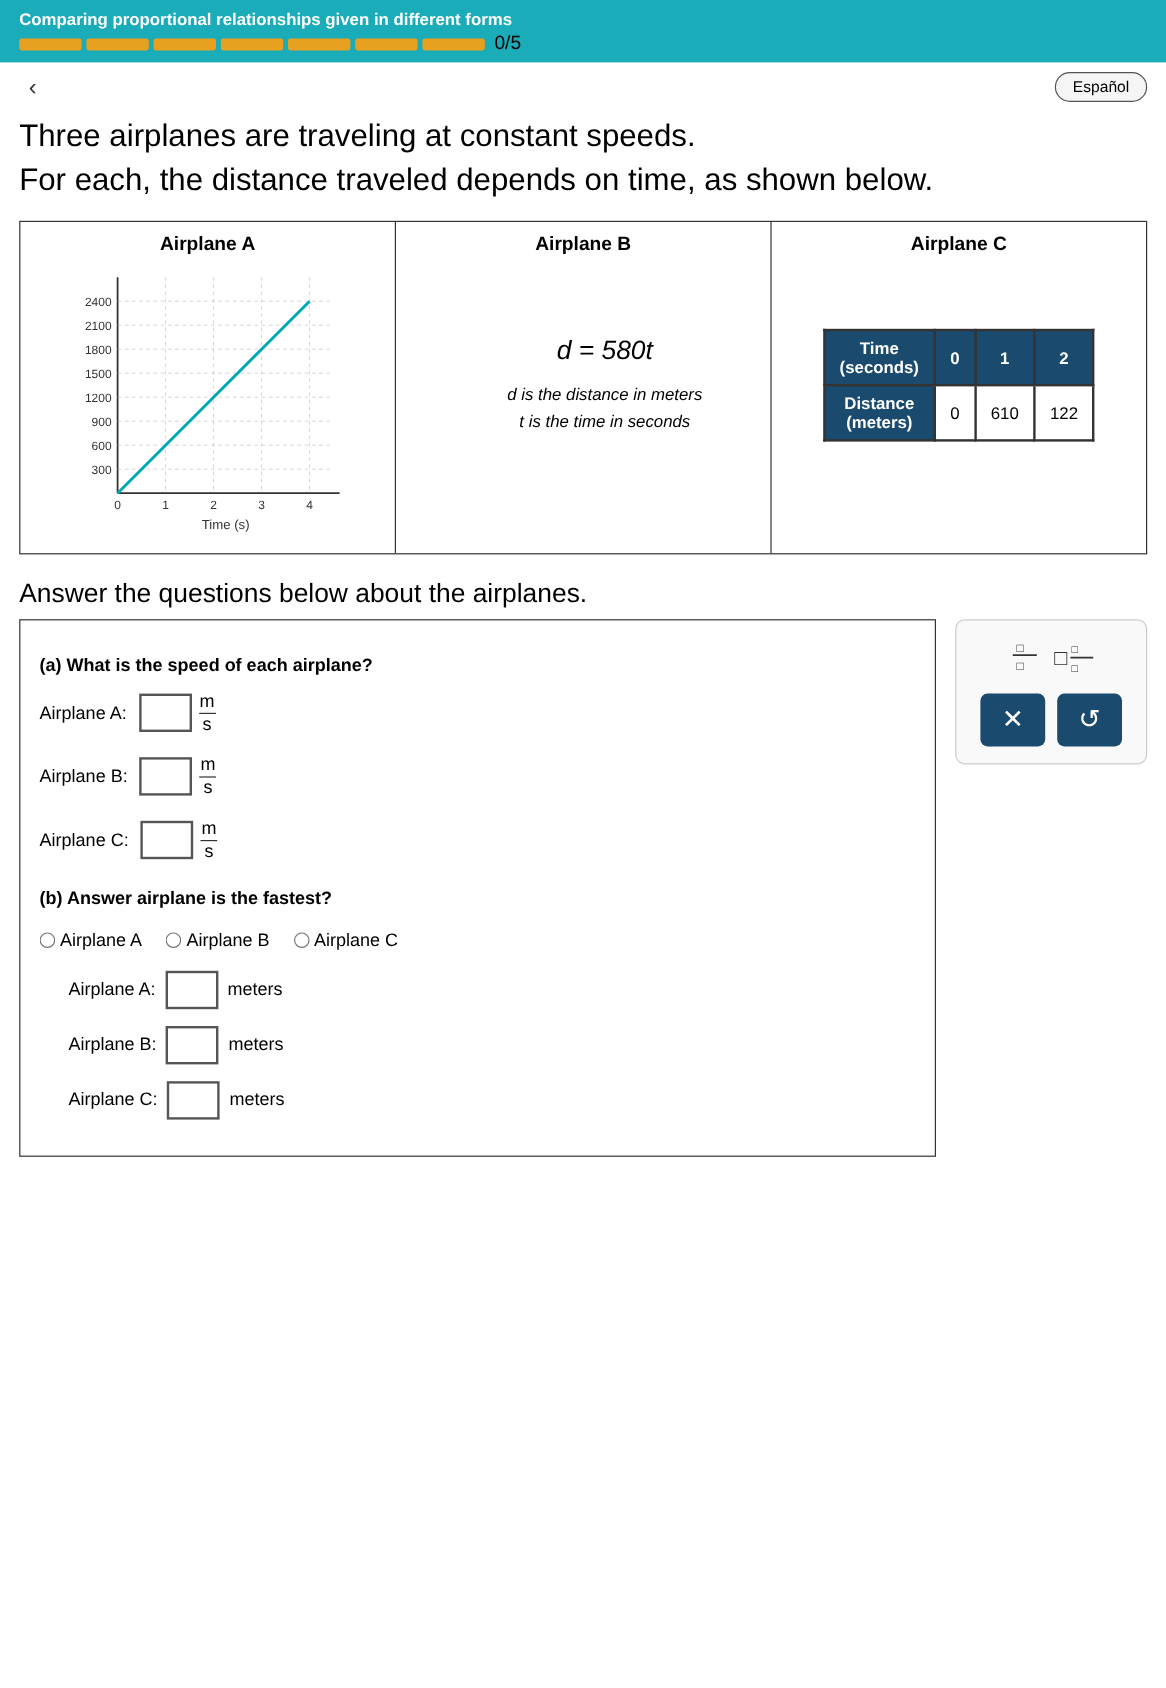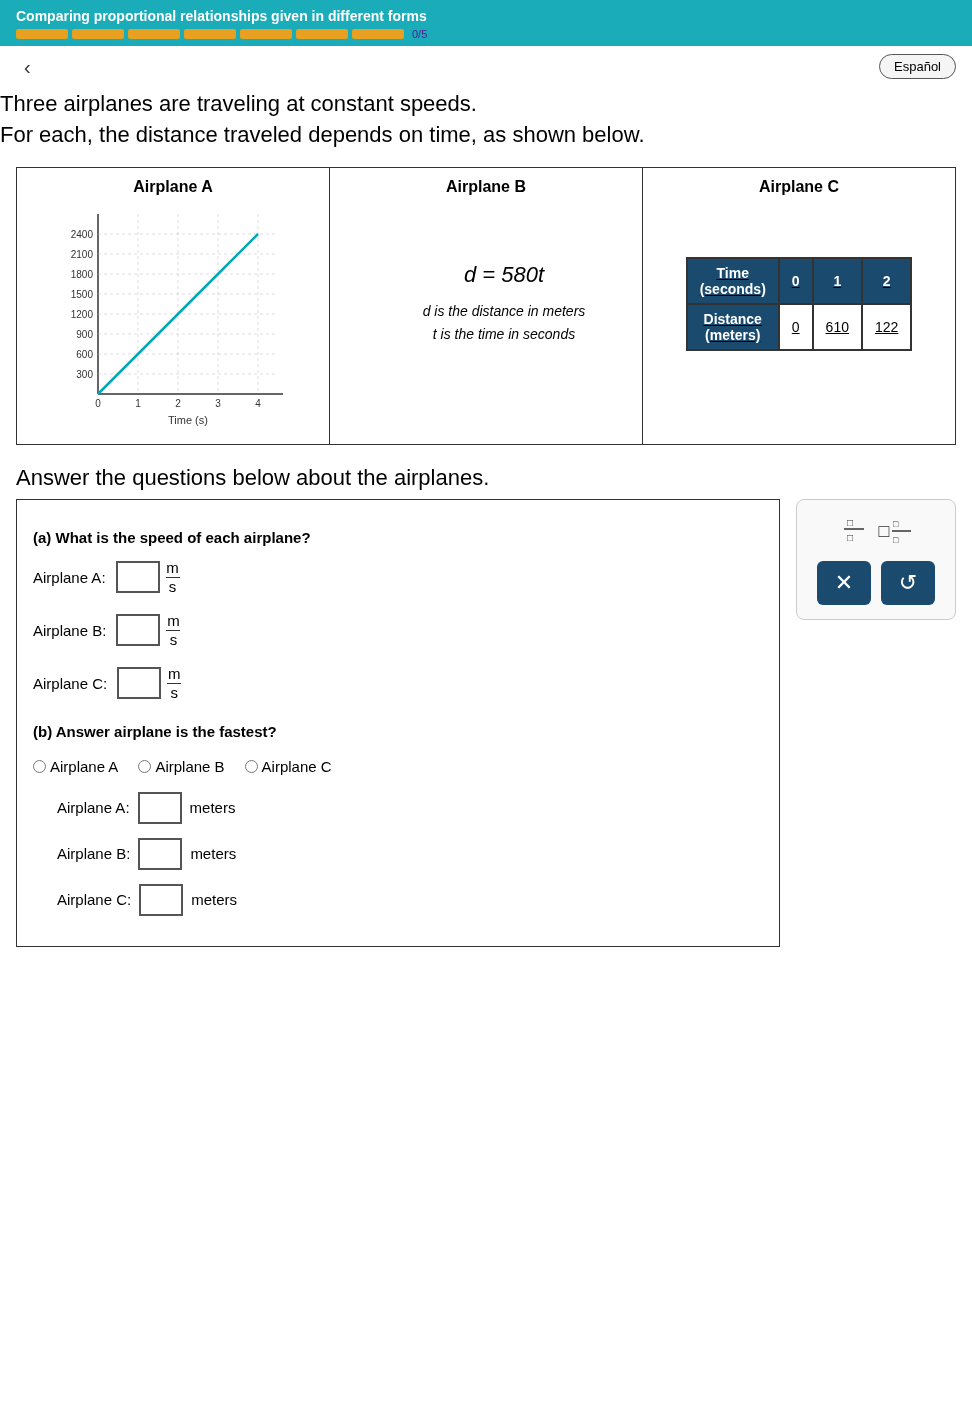--- a/index.html
+++ b/index.html
@@ -30,22 +30,22 @@
     .progress-bar {
       display: flex;
       gap: 4px;
     }
     .progress-segment {
       height: 10px;
       width: 52px;
       border-radius: 2px;
     }
     .progress-label {
-      font-size: 11px;
-      color: #4c1d95;
+      font-size: 16px;
+      color: #000000;
     }
 
     
     .top-row {
       display: flex;
       justify-content: space-between;
       align-items: flex-start;
       padding: 8px 16px 4px 16px;
     }
     .back-btn {
@@ -60,22 +60,22 @@
       border: 1px solid #555;
       border-radius: 20px;
       background: #f5f5f5;
       padding: 4px 14px;
       font-size: 13px;
       cursor: pointer;
     }
 
     
     .problem-text {
-      padding: 4px 16px 8px 0;
-      font-size: 22px;
+      padding: 4px 16px 8px 16px;
+      font-size: 26px;
       line-height: 1.4;
     }
 
     
     .airplane-table {
       margin: 8px 16px;
       border: 1.5px solid #333;
       display: flex;
       width: calc(100% - 32px);
     }
@@ -128,21 +128,20 @@
     
     .c-table-container {
       display: flex;
       flex-direction: column;
       align-items: flex-start;
       justify-content: center;
       height: 200px;
     }
     .c-data-table {
       border-collapse: collapse;
-      text-decoration: underline;
     }
     .c-data-table th, .c-data-table td {
       border: 2px solid #333;
       padding: 6px 12px;
       font-size: 14px;
       text-align: center;
     }
     .c-data-table th {
       background: #1a4a6e;
       color: white;

